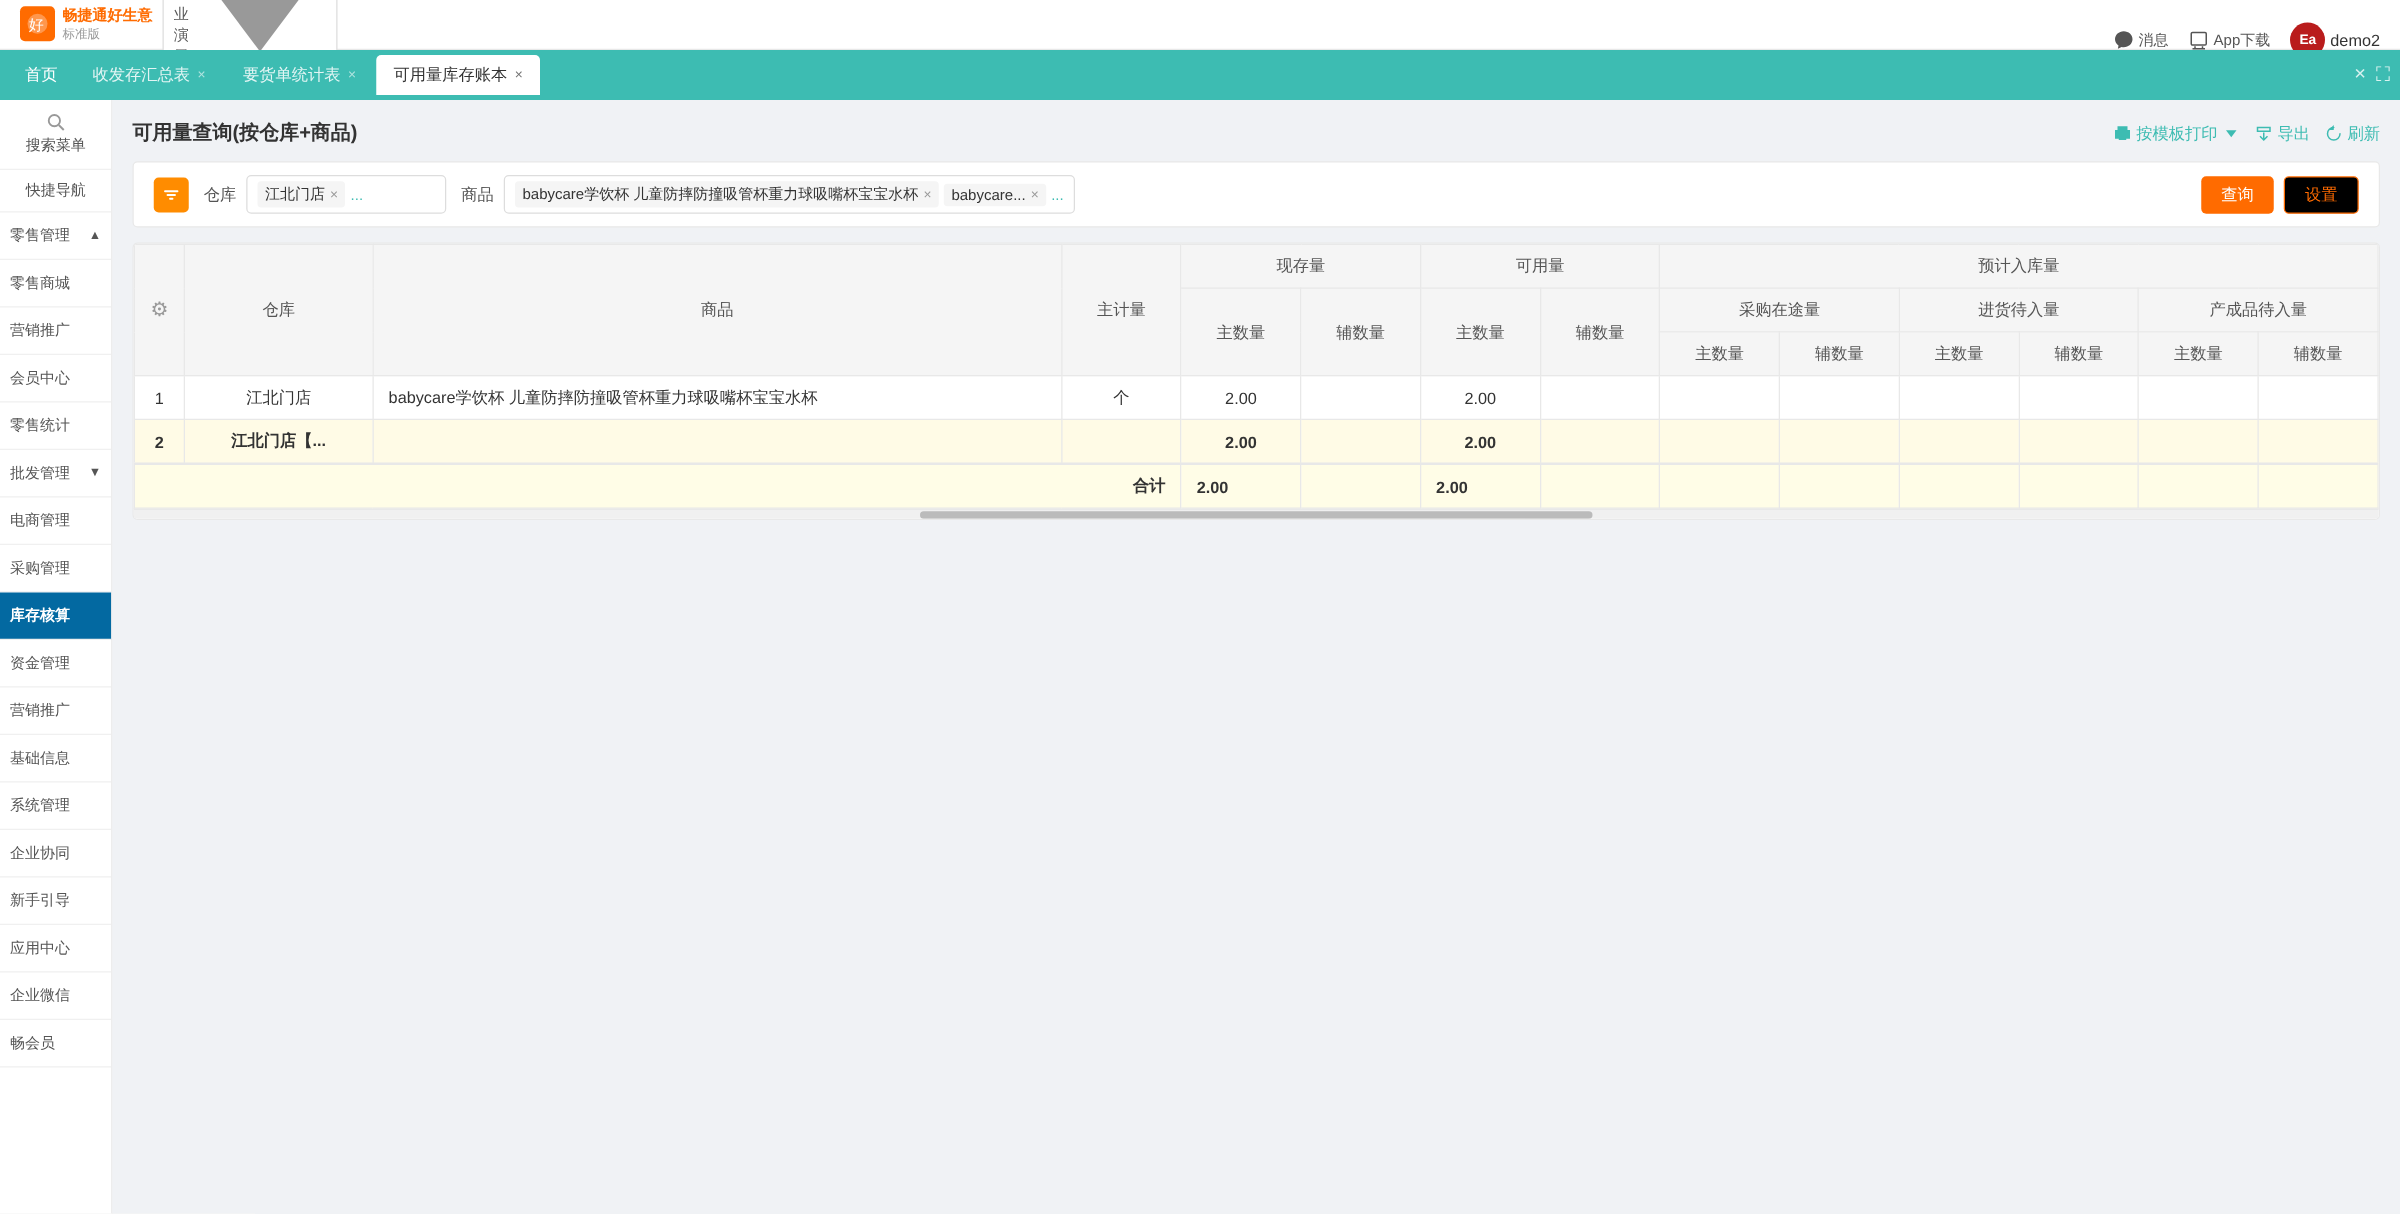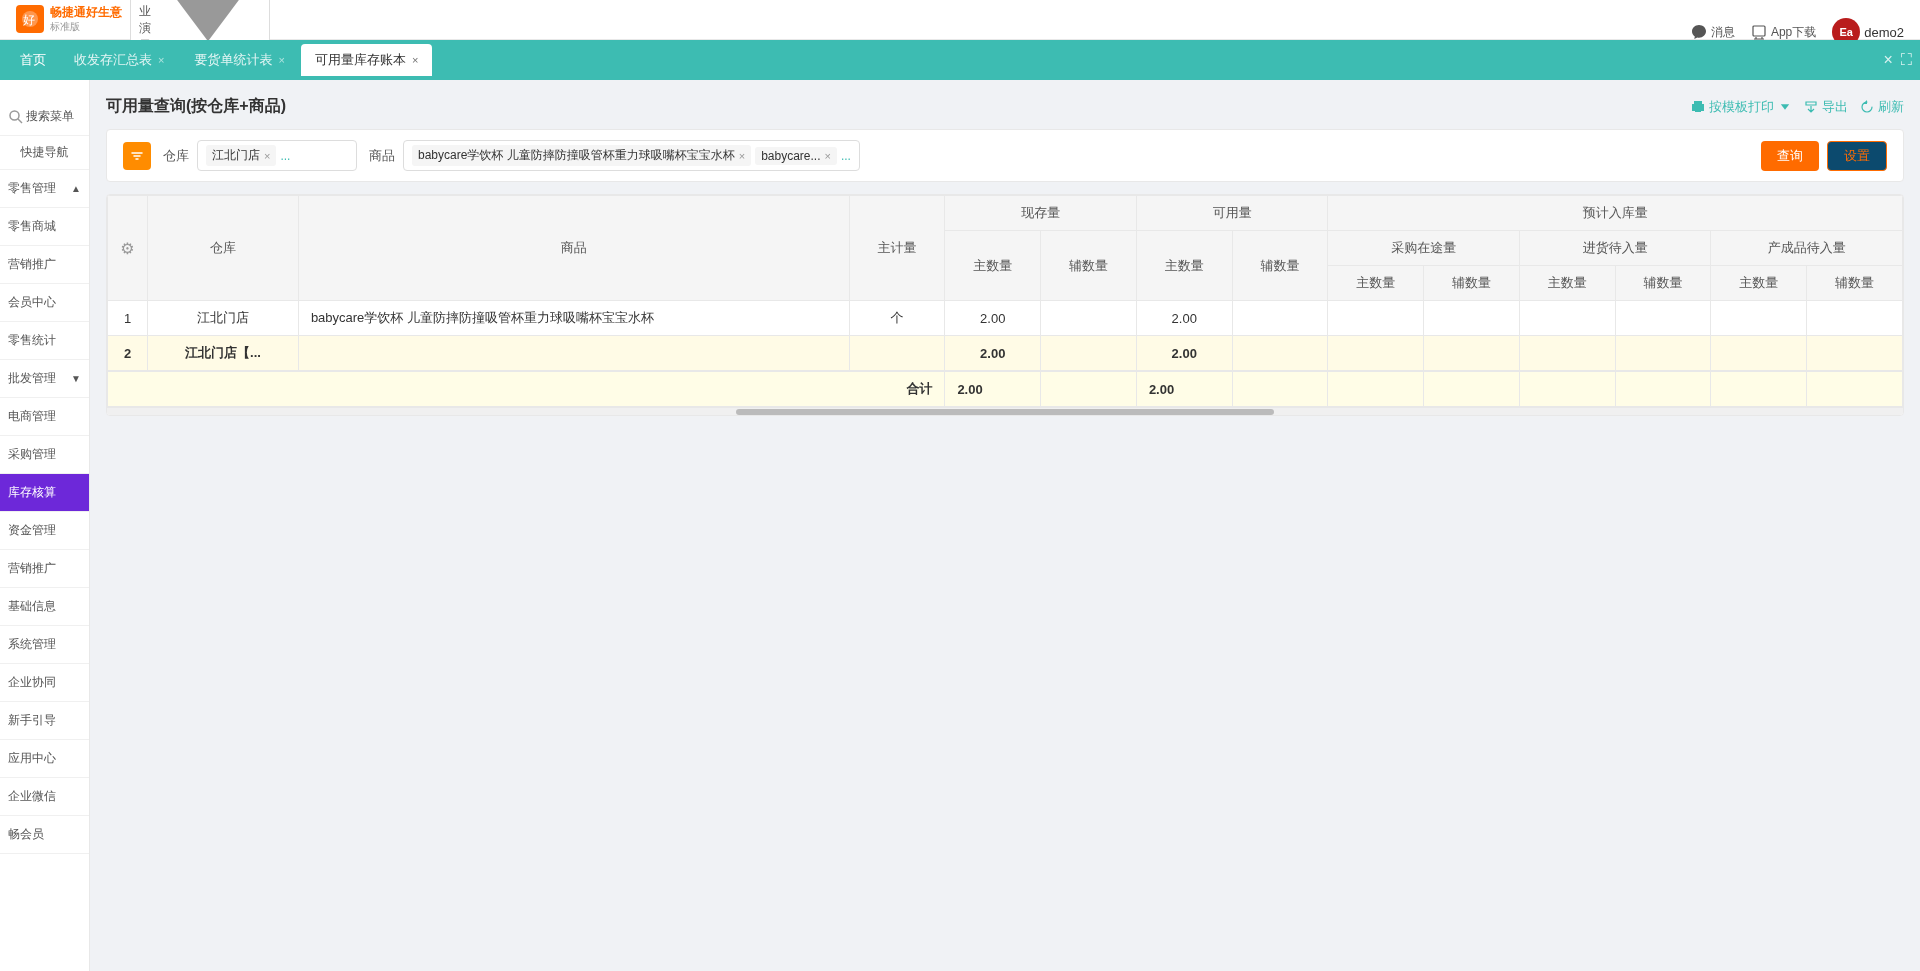--- a/index.html
+++ b/index.html
@@ -84,47 +84,47 @@
       flex-direction: column;
       flex-shrink: 0;
       overflow-y: auto;
     }
     .sidebar-search {
       padding: 10px 8px;
       font-size: 12px;
       color: #555;
       cursor: pointer;
       display: flex;
-      flex-direction: row;
+      flex-direction: column;
       align-items: center;
       gap: 2px;
       border-bottom: 1px solid #f0f0f0;
-      margin-top: 18px;
     }
     .sidebar-nav {
       padding: 8px 0;
       font-size: 12px;
       color: #555;
       cursor: pointer;
       text-align: center;
       border-bottom: 1px solid #f0f0f0;
     }
     .sidebar-menu-item {
       padding: 10px 8px;
       font-size: 12px;
       color: #555;
       cursor: pointer;
       display: flex;
       align-items: center;
       justify-content: space-between;
       border-bottom: 1px solid #f0f0f0;
     }
     .sidebar-menu-item.active {
-      background: #6d28d9;
+      background: #0369a1;
       color: white;
+      font-weight: bold;
     }
     .sidebar-menu-item .arrow { font-size: 10px; }
 
     
     .content-area {
       flex: 1;
       overflow: auto;
       padding: 0;
       background: #f0f2f5;
     }
@@ -193,21 +193,21 @@
     }
     .filter-tag-close { cursor: pointer; color: #999; font-size: 11px; }
     .filter-more { color: #3dbcb2; cursor: pointer; font-size: 12px; }
     .filter-actions { margin-left: auto; display: flex; gap: 8px; }
     .btn-query {
       background: #ff6b00; color: white;
       border: none; border-radius: 4px;
       padding: 5px 16px; font-size: 13px; cursor: pointer;
     }
     .btn-settings {
-      background: #0c4a6e; color: #ff6b00;
+      background: #000000; color: #ff6b00;
       border: 1px solid #ff6b00; border-radius: 4px;
       padding: 5px 16px; font-size: 13px; cursor: pointer;
     }
 
     
     .table-container {
       background: #fff;
       border-radius: 4px;
       border: 1px solid #e8e8e8;
       overflow-x: auto;

